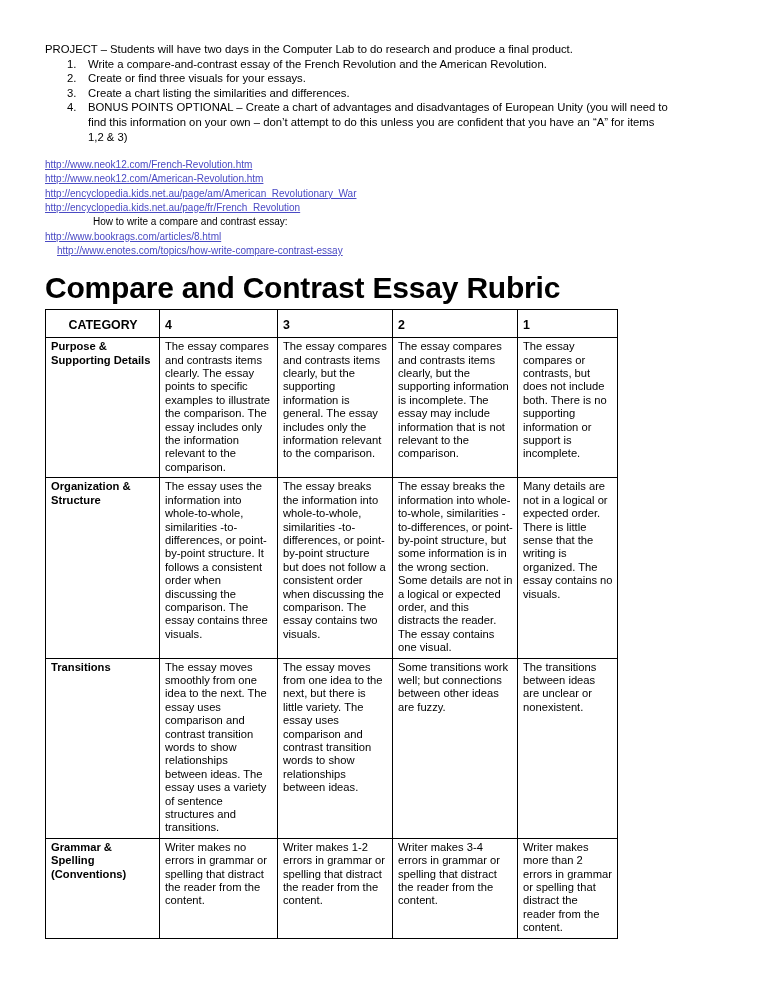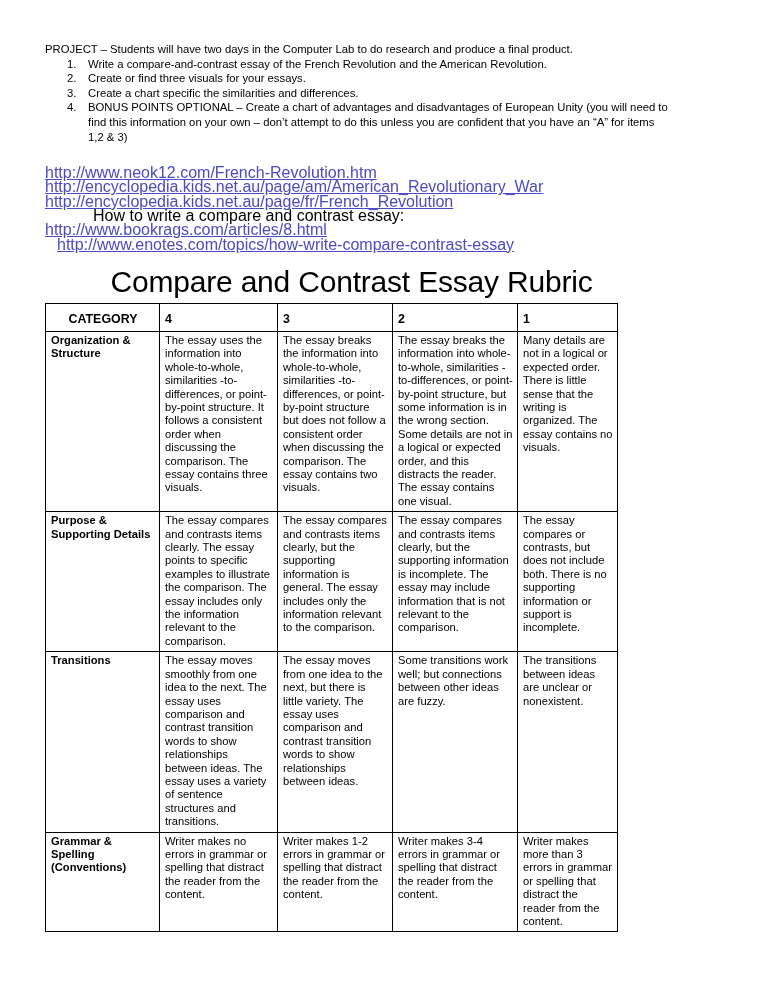--- a/index.html
+++ b/index.html
@@ -42,42 +42,42 @@
     margin: 0;
   }
   .brief-list li .num {
     position: absolute;
     left: 22px;
     top: 0;
   }
 
   
   .links {
-    margin-top: 22px;
-    font-size: 16px;
+    margin-top: 14px;
+    font-size: 10px;
     line-height: 14.3px;
   }
   .links a {
     color: #4a4ac4;
     text-decoration: underline;
     display: inline-block;
   }
   .links .plain {
     color: #000000;
     text-decoration: none;
     display: block;
     padding-left: 48px;
   }
   .link-row { display: block; }
 
   
   .doc-title {
-    text-align: center;
+    text-align: left;
     font-size: 30px;
-    font-weight: normal;
+    font-weight: bold;
     letter-spacing: -0.2px;
     margin: 13px 0 4px 0;
     padding-right: 10px;
   }
 
   
   table.rubric {
     border-collapse: collapse;
     width: 572px;
     table-layout: fixed;
@@ -116,27 +116,28 @@
 </head>
 <body>
 
 <div class="page">
 
   <div class="brief">
     <p class="brief-intro">PROJECT – Students will have two days in the Computer Lab to do research and produce a final product.</p>
     <ol class="brief-list">
         <li><span class="num">1.</span><span>Write a compare-and-contrast essay of the French Revolution and the American Revolution.</span></li>
         <li><span class="num">2.</span><span>Create or find three visuals for your essays.</span></li>
-        <li><span class="num">3.</span><span>Create a chart specific the similarities and differences.</span></li>
+        <li><span class="num">3.</span><span>Create a chart listing the similarities and differences.</span></li>
         <li><span class="num">4.</span><span>BONUS POINTS OPTIONAL – Create a chart of advantages and disadvantages of European Unity (you will need to find this information on your own – don’t attempt to do this unless you are confident that you have an “A” for items 1,2 &amp; 3)</span></li>
       </ol>
   </div>
 
   <div class="links">
       <span class="link-row"><a href="#" style="color: rgb(74, 74, 196);">http://www.neok12.com/French-Revolution.htm</a></span>
+      <span class="link-row"><a href="#" style="color: rgb(74, 74, 196);">http://www.neok12.com/American-Revolution.htm</a></span>
       <span class="link-row"><a href="#" style="color: rgb(74, 74, 196);">http://encyclopedia.kids.net.au/page/am/American_Revolutionary_War</a></span>
       <span class="link-row"><a href="#" style="color: rgb(74, 74, 196);">http://encyclopedia.kids.net.au/page/fr/French_Revolution</a></span>
       <span class="link-row">
         <span class="plain">How to write a compare and contrast essay:</span>
       </span>
       <span class="link-row"><a href="#" style="color: rgb(74, 74, 196);">http://www.bookrags.com/articles/8.html</a></span>
       <span class="link-row"><a href="#" style="color: rgb(74, 74, 196); padding-left: 12px;">http://www.enotes.com/topics/how-write-compare-contrast-essay</a></span>
     </div>
 
   <h1 class="doc-title">Compare and Contrast Essay Rubric</h1>
@@ -151,43 +152,43 @@
     </colgroup>
     <tbody>
         <tr class="header-row">
           <td class="cat-head">CATEGORY</td>
           <td>4</td>
           <td>3</td>
           <td>2</td>
           <td>1</td>
         </tr>
         <tr>
+          <td class="cat-name">Purpose &amp; Supporting Details</td>
+          <td>The essay compares and contrasts items clearly. The essay points to specific examples to illustrate the comparison. The essay includes only the information relevant to the comparison.</td>
+          <td>The essay compares and contrasts items clearly, but the supporting information is general. The essay includes only the information relevant to the comparison.</td>
+          <td>The essay compares and contrasts items clearly, but the supporting information is incomplete. The essay may include information that is not relevant to the comparison.</td>
+          <td>The essay compares or contrasts, but does not include both. There is no supporting information or support is incomplete.</td>
+        </tr>
+        <tr>
           <td class="cat-name">Organization &amp; Structure</td>
           <td>The essay uses the information into whole-to-whole, similarities -to-differences, or point-by-point structure. It follows a consistent order when discussing the comparison. The essay contains three visuals.</td>
           <td>The essay breaks the information into whole-to-whole, similarities -to-differences, or point-by-point structure but does not follow a consistent order when discussing the comparison. The essay contains two visuals.</td>
           <td>The essay breaks the information into whole-to-whole, similarities -to-differences, or point-by-point structure, but some information is in the wrong section. Some details are not in a logical or expected order, and this distracts the reader. The essay contains one visual.</td>
           <td>Many details are not in a logical or expected order. There is little sense that the writing is organized. The essay contains no visuals.</td>
-        </tr>
-        <tr>
-          <td class="cat-name">Purpose &amp; Supporting Details</td>
-          <td>The essay compares and contrasts items clearly. The essay points to specific examples to illustrate the comparison. The essay includes only the information relevant to the comparison.</td>
-          <td>The essay compares and contrasts items clearly, but the supporting information is general. The essay includes only the information relevant to the comparison.</td>
-          <td>The essay compares and contrasts items clearly, but the supporting information is incomplete. The essay may include information that is not relevant to the comparison.</td>
-          <td>The essay compares or contrasts, but does not include both. There is no supporting information or support is incomplete.</td>
         </tr>
         <tr>
           <td class="cat-name">Transitions</td>
           <td>The essay moves smoothly from one idea to the next. The essay uses comparison and contrast transition words to show relationships between ideas. The essay uses a variety of sentence structures and transitions.</td>
           <td>The essay moves from one idea to the next, but there is little variety. The essay uses comparison and contrast transition words to show relationships between ideas.</td>
           <td>Some transitions work well; but connections between other ideas are fuzzy.</td>
           <td>The transitions between ideas are unclear or nonexistent.</td>
         </tr>
         <tr>
           <td class="cat-name">Grammar &amp; Spelling (Conventions)</td>
           <td>Writer makes no errors in grammar or spelling that distract the reader from the content.</td>
           <td>Writer makes 1-2 errors in grammar or spelling that distract the reader from the content.</td>
           <td>Writer makes 3-4 errors in grammar or spelling that distract the reader from the content.</td>
-          <td>Writer makes more than 3 errors in grammar or spelling that distract the reader from the content.</td>
+          <td>Writer makes more than 2 errors in grammar or spelling that distract the reader from the content.</td>
         </tr>
       </tbody>
   </table>
 
 </div>
 
 </body></html>

